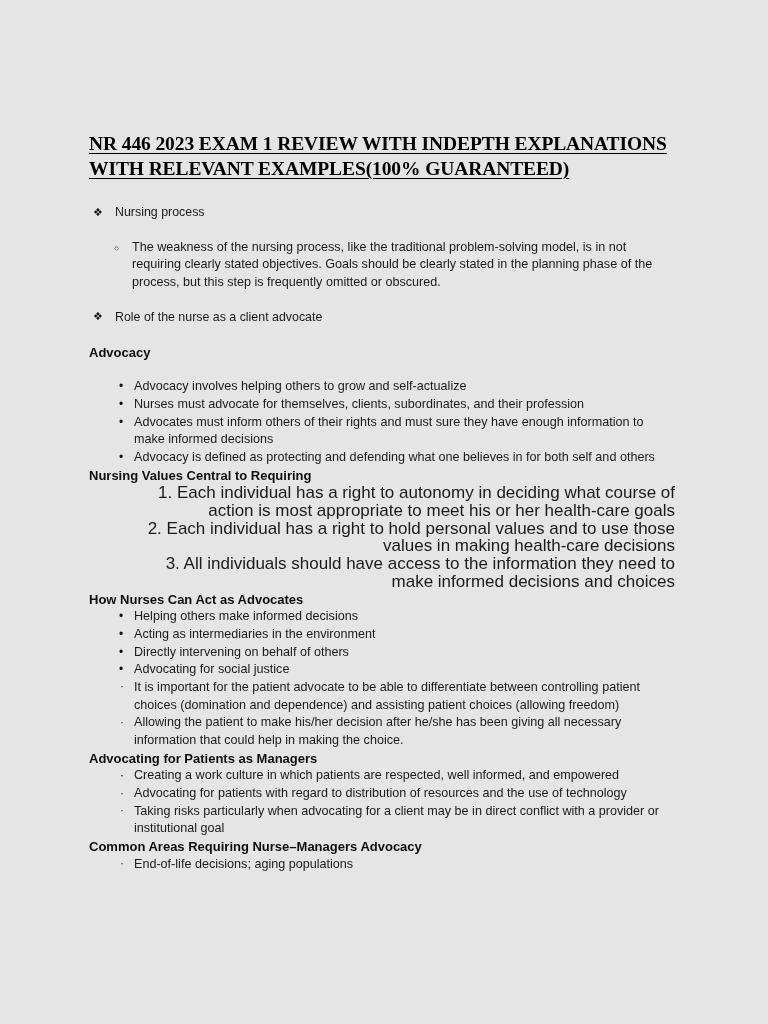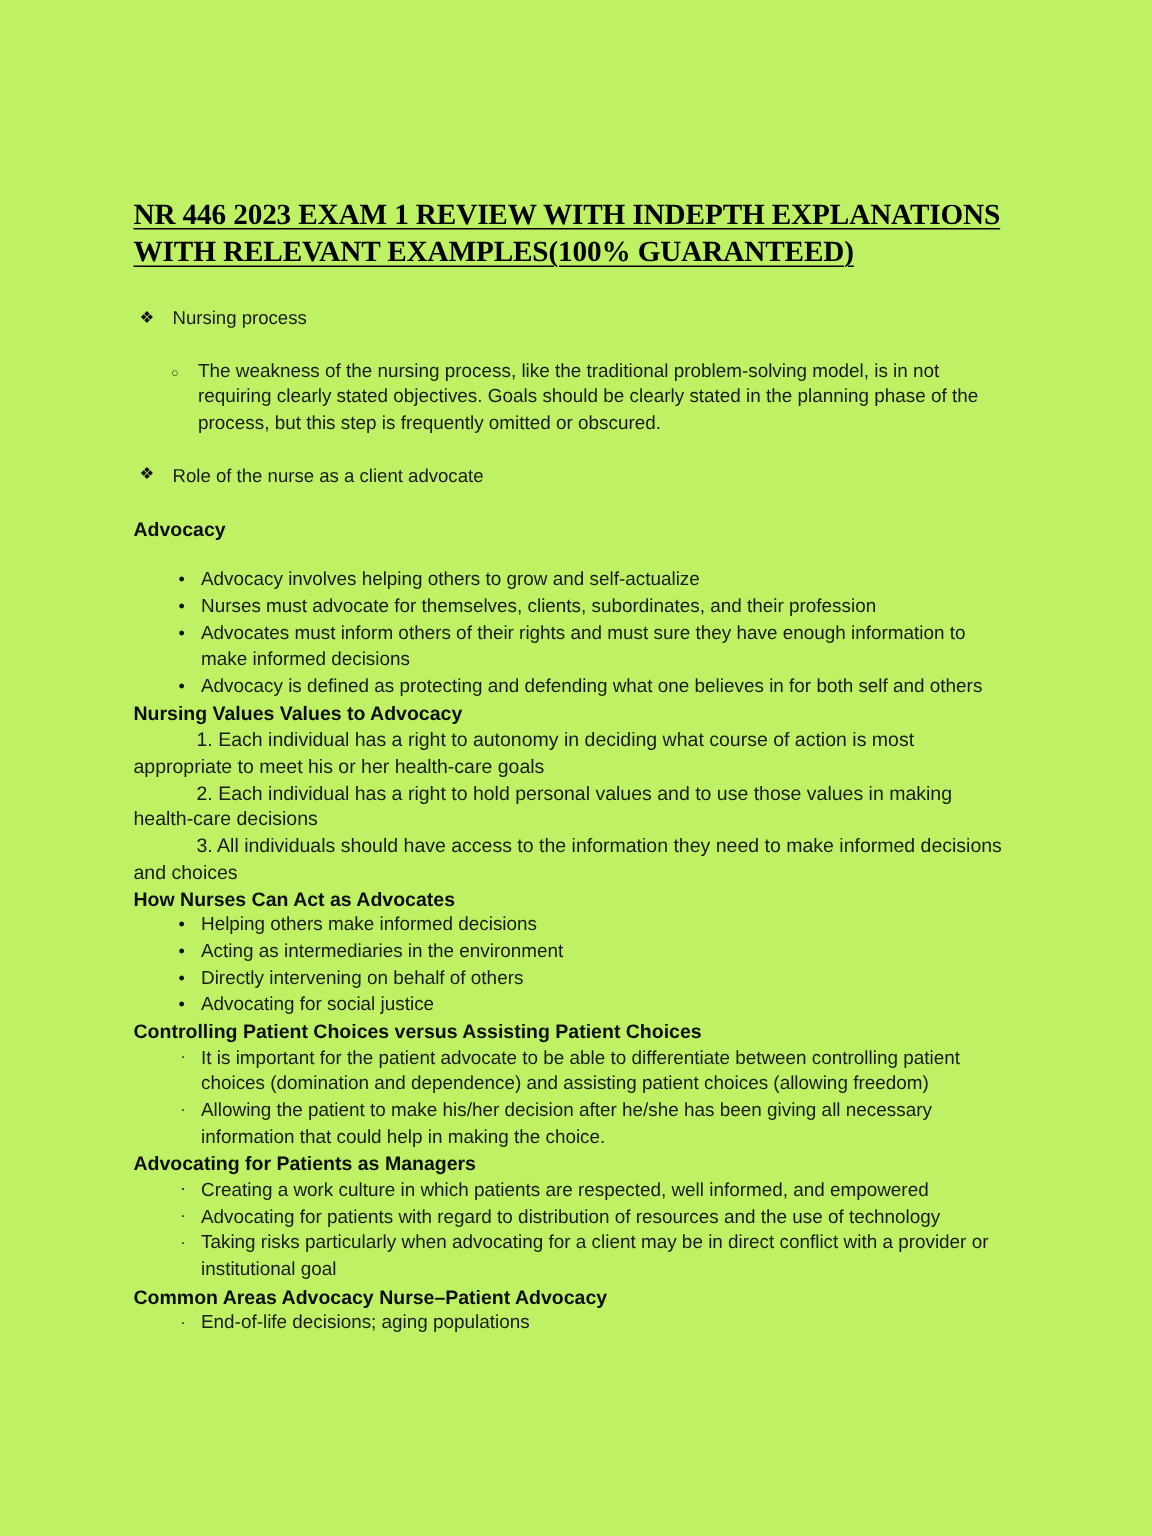--- a/index.html
+++ b/index.html
@@ -6,21 +6,21 @@
   html, body {
     margin: 0;
     padding: 0;
     background: #ffffff;
   }
 
   .page {
     position: relative;
     width: 768px;
     height: 1024px;
-    background: #bef264;
+    background: #e5e5e5;
     overflow: hidden;
     font-family: "Liberation Sans", sans-serif;
     color: #1a1a1a;
     -webkit-font-smoothing: antialiased;
   }
 
   
   .content {
     position: absolute;
     left: 89px;
@@ -125,24 +125,25 @@
     position: absolute;
     left: 31px;
     top: -0.5px;
     font-size: 12px;
     line-height: 17.7px;
     color: #333;
   }
 
   
   .num-para {
-    font-size: 13px;
+    font-size: 17px;
     line-height: 17.7px;
     text-indent: 42px;
     margin: 0;
+    text-align: right;
   }
   .gap-md { height: 17px; }
   .gap-lg { height: 23px; }
 </style>
 </head>
 <body>
 
 <div class="page">
   <div class="content">
 
@@ -178,42 +179,41 @@
     <div class="p bul-round">
       <span class="mk">•</span><span>Nurses must advocate for themselves, clients, subordinates, and their profession</span>
     </div>
     <div class="p bul-round">
       <span class="mk">•</span><span>Advocates must inform others of their rights and must sure they have enough information to make informed decisions</span>
     </div>
     <div class="p bul-round">
       <span class="mk">•</span><span>Advocacy is defined as protecting and defending what one believes in for both self and others</span>
     </div>
 
-    <div class="subhead">Nursing Values Values to Advocacy</div>
+    <div class="subhead">Nursing Values Central to Requiring</div>
 
     <div class="num-para">1. Each individual has a right to autonomy in deciding what course of action is most appropriate to meet his or her health-care goals</div>
     <div class="num-para">2. Each individual has a right to hold personal values and to use those values in making health-care decisions</div>
     <div class="num-para">3. All individuals should have access to the information they need to make informed decisions and choices</div>
 
     <div class="subhead">How Nurses Can Act as Advocates</div>
 
     <div class="p bul-round">
       <span class="mk">•</span><span>Helping others make informed decisions</span>
     </div>
     <div class="p bul-round">
       <span class="mk">•</span><span>Acting as intermediaries in the environment</span>
     </div>
     <div class="p bul-round">
       <span class="mk">•</span><span>Directly intervening on behalf of others</span>
     </div>
     <div class="p bul-round">
       <span class="mk">•</span><span>Advocating for social justice</span>
     </div>
 
-    <div class="subhead">Controlling Patient Choices versus Assisting Patient Choices</div>
 
     <div class="p bul-dot">
       <span class="mk">·</span><span>It is important for the patient advocate to be able to differentiate between controlling patient choices (domination and dependence) and assisting patient choices (allowing freedom)</span>
     </div>
     <div class="p bul-dot">
       <span class="mk">·</span><span>Allowing the patient to make his/her decision after he/she has been giving all necessary information that could help in making the choice.</span>
     </div>
 
     <div class="subhead">Advocating for Patients as Managers</div>
 
@@ -223,20 +223,20 @@
     <div class="p bul-dot">
       <span class="mk">·</span><span>Creating a work culture in which patients are respected, well informed, and empowered</span>
     </div>
     <div class="p bul-dot">
       <span class="mk">·</span><span>Advocating for patients with regard to distribution of resources and the use of technology</span>
     </div>
     <div class="p bul-dot">
       <span class="mk">·</span><span>Taking risks particularly when advocating for a client may be in direct conflict with a provider or institutional goal</span>
     </div>
 
-    <div class="subhead">Common Areas Advocacy Nurse–Patient Advocacy</div>
+    <div class="subhead">Common Areas Requiring Nurse–Managers Advocacy</div>
 
     <div class="p bul-dot">
       <span class="mk">·</span><span>End-of-life decisions; aging populations</span>
     </div>
 
   </div>
 </div>
 
 </body></html>

